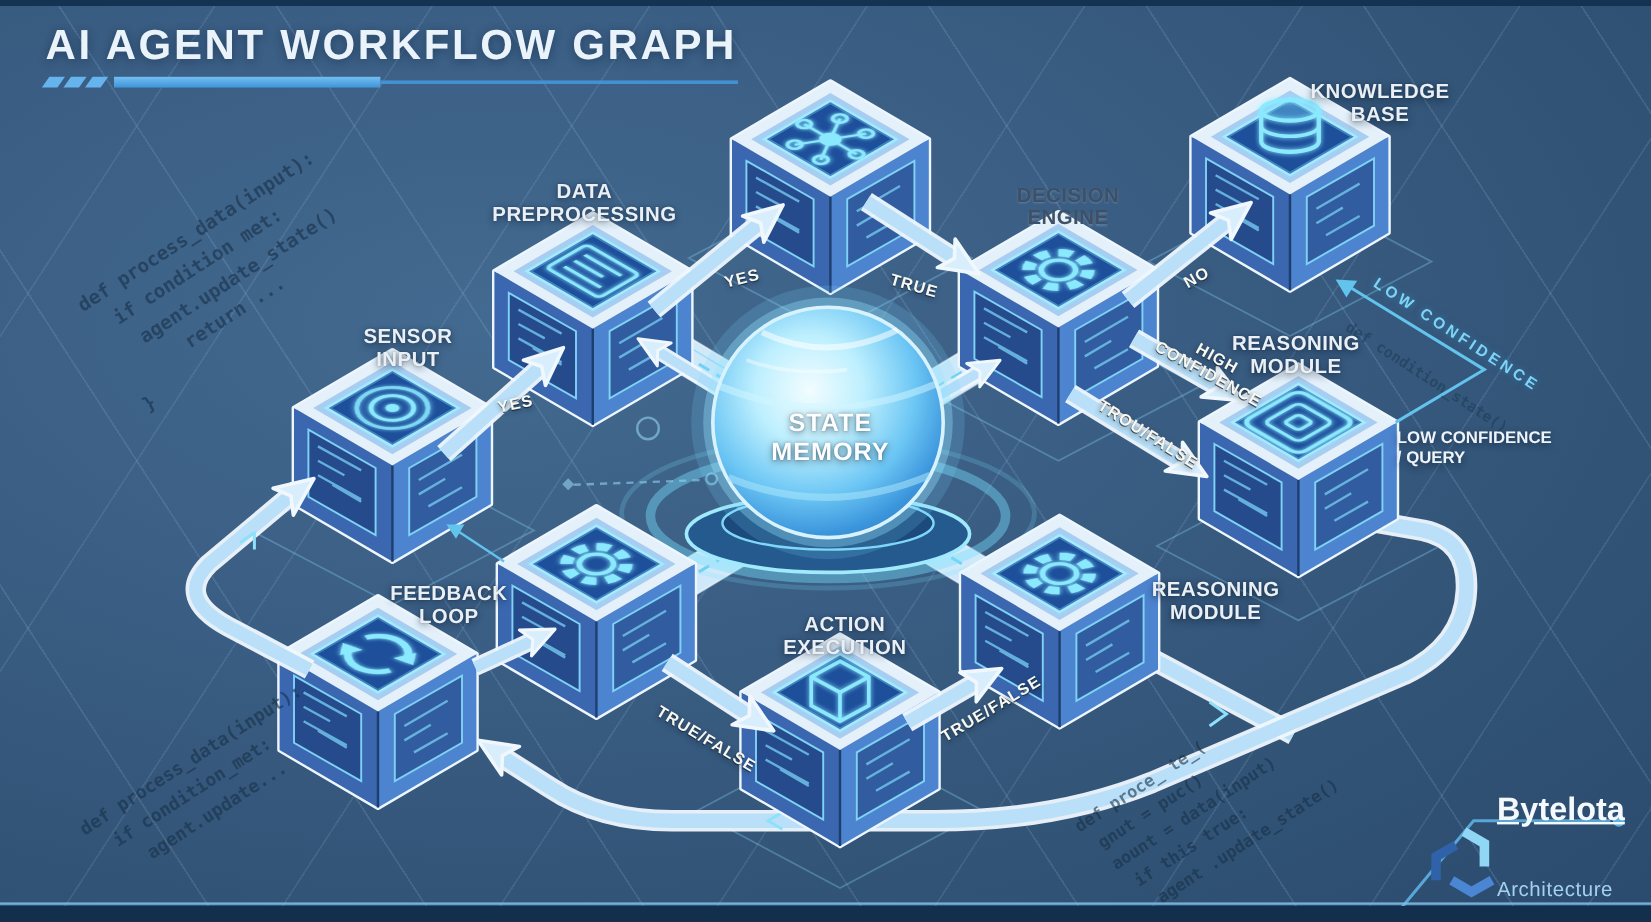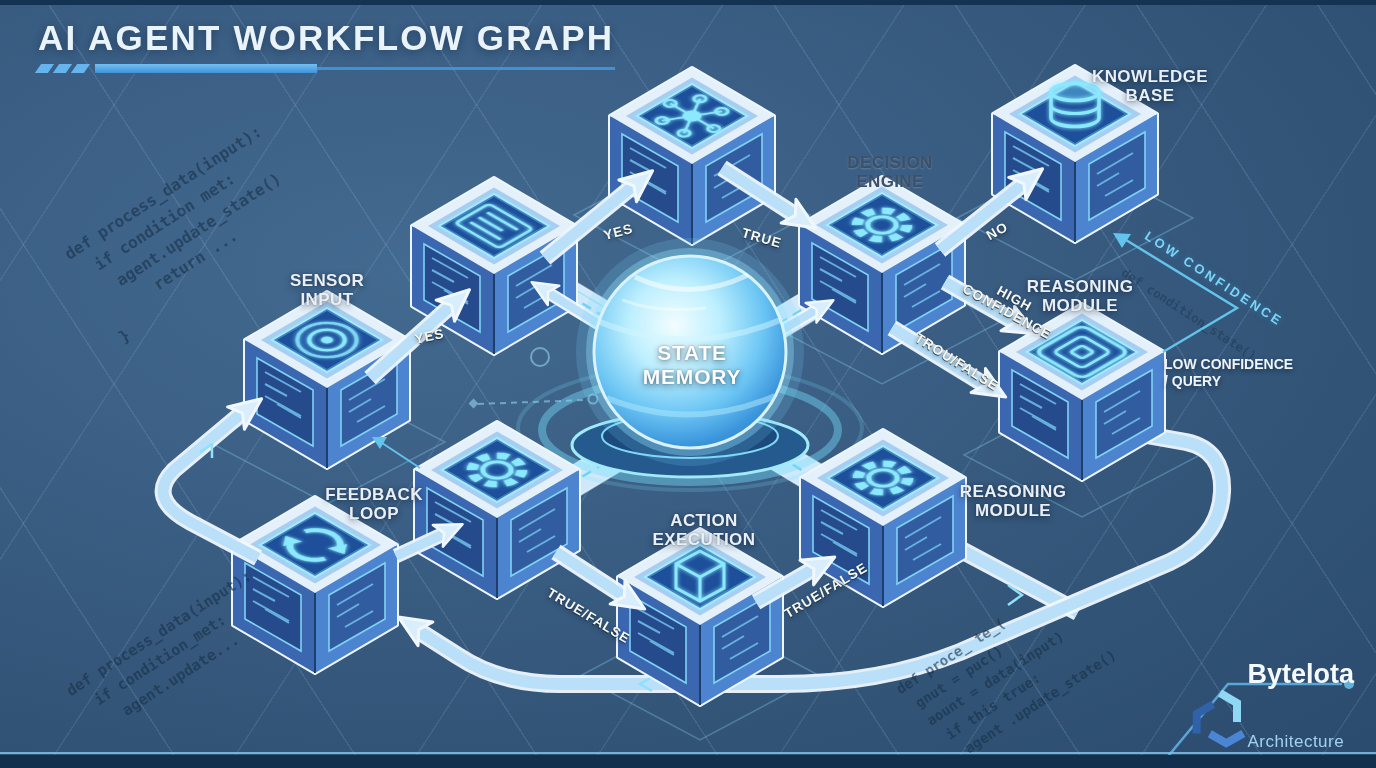--- a/index.html
+++ b/index.html
@@ -27,21 +27,21 @@
   .nlabel.big{font-size:21px;color:#fdfeff;letter-spacing:.8px;}
   .elabel{position:absolute;white-space:pre-line;font-size:13.5px;font-weight:800;color:#f8f8f0;
     letter-spacing:1px;line-height:1.08;text-align:center;transform-origin:left center;
     text-shadow:0 1px 0 rgba(20,40,60,.75), 0 2px 4px rgba(10,30,50,.5);}
   .elabel.cyan{color:#7ed4f4;letter-spacing:3px;text-shadow:0 0 6px rgba(60,160,220,.5);font-size:13px;}
   .qlabel{position:absolute;white-space:pre-line;font-size:14px;font-weight:800;color:#eef4f9;
     line-height:1.2;text-shadow:0 2px 5px rgba(8,25,45,.55);}
   .code{position:absolute;font-family:"DejaVu Sans Mono",monospace;font-weight:700;
     color:rgba(23,48,72,.60);white-space:pre;line-height:1.55;transform-origin:left top;}
   .brand{position:absolute;right:22px;bottom:16px;display:flex;align-items:center;}
-  .brand .bname{font-size:27px;font-weight:800;color:#f4f9fd;line-height:1.05;}
+  .brand .bname{font-size:27px;font-weight:800;color:#f4f9fd;line-height:1.05;text-decoration:underline;}
   .brand .btag{font-size:17px;font-weight:400;color:#a3d1ef;letter-spacing:.5px;margin-top:44px;}
 </style>
 </head>
 <body>
 
 <div class="stage">
 
 <svg class="scene" width="1376" height="768" viewBox="0 0 1376 768">
   <defs>
     <filter id="glow" x="-60%" y="-60%" width="220%" height="220%">
@@ -332,22 +332,24 @@
 
 <div class="title">AI AGENT WORKFLOW GRAPH</div>
 <div class="underline">
   <span class="sl"></span>
       <span class="sl"></span>
       <span class="sl"></span>
   <span class="bar"></span>
       <span class="thin"></span>
 </div>
 
-<div class="nlabel" style="left:327px;top:256px">SENSOR
+<div class="nlabel" style="left:340px;top:256px">SENSOR
 INPUT</div>
+<div class="nlabel" style="left:487px;top:135px">DATA
+PREPROCESSING</div>
 <div class="nlabel dark" style="left:890px;top:138px">DECISION
 ENGINE</div>
 <div class="nlabel" style="left:1150px;top:52px">KNOWLEDGE
 BASE</div>
 <div class="nlabel" style="left:1080px;top:262px">REASONING
 MODULE</div>
 <div class="nlabel" style="left:1013px;top:467px">REASONING
 MODULE</div>
 <div class="nlabel" style="left:704px;top:496px">ACTION
 EXECUTION</div>

